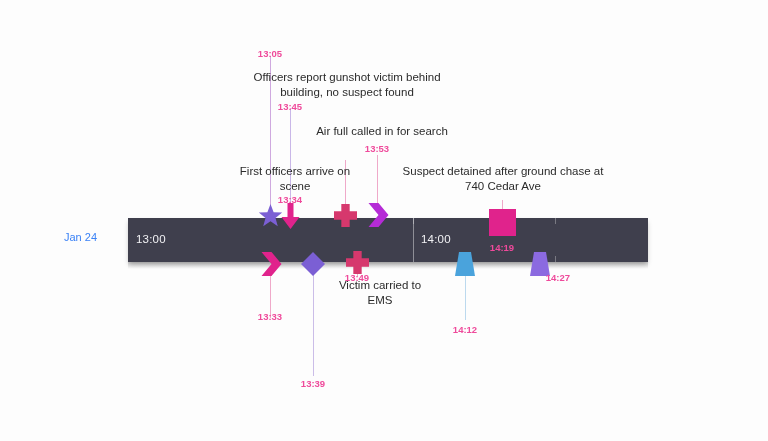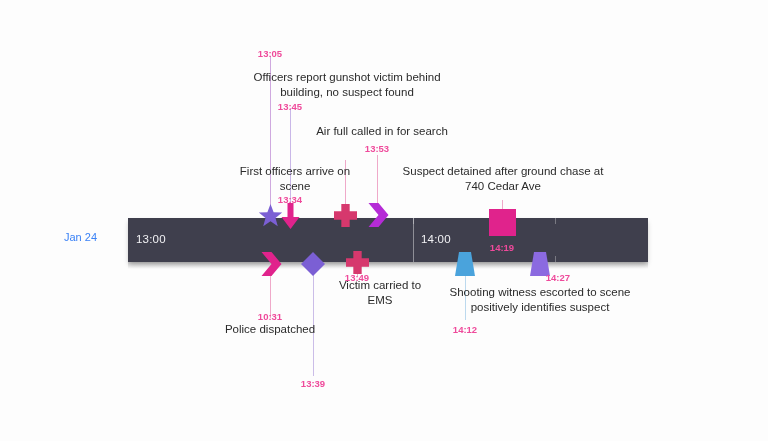--- a/index.html
+++ b/index.html
@@ -150,28 +150,25 @@
   <div class="time" style="left:347px;top:143px;width:60px;">13:53</div>
 
   <div class="anno" style="left:215px;top:164px;width:160px;">First officers arrive on
 scene</div>
   <div class="time" style="left:260px;top:194px;width:60px;">13:34</div>
 
   <div class="anno" style="left:390px;top:164px;width:226px;">Suspect detained after ground chase at
 740 Cedar Ave</div>
   <div class="time" style="left:472px;top:194px;width:60px;margin-top:48px;">14:19</div>
 
-  <div class="time" style="left:240px;top:311px;width:60px;">10:31</div>
-  <div class="anno" style="left:190px;top:322px;width:160px;">Police dispatched</div>
+  <div class="time" style="left:240px;top:311px;width:60px;">13:33</div>
 
   <div class="time" style="left:283px;top:378px;width:60px;">13:39</div>
 
   <div class="time" style="left:327px;top:272px;width:60px;">13:49</div>
   <div class="anno" style="left:300px;top:278px;width:160px;">Victim carried to
 EMS</div>
 
   <div class="time" style="left:435px;top:324px;width:60px;">14:12</div>
 
   <div class="time" style="left:510px;top:272px;width:60px;text-align:right;">14:27</div>
-  <div class="anno" style="left:440px;top:285px;width:200px;">Shooting witness escorted to scene
-positively identifies suspect</div>
 
 </div>
 
 </body></html>

